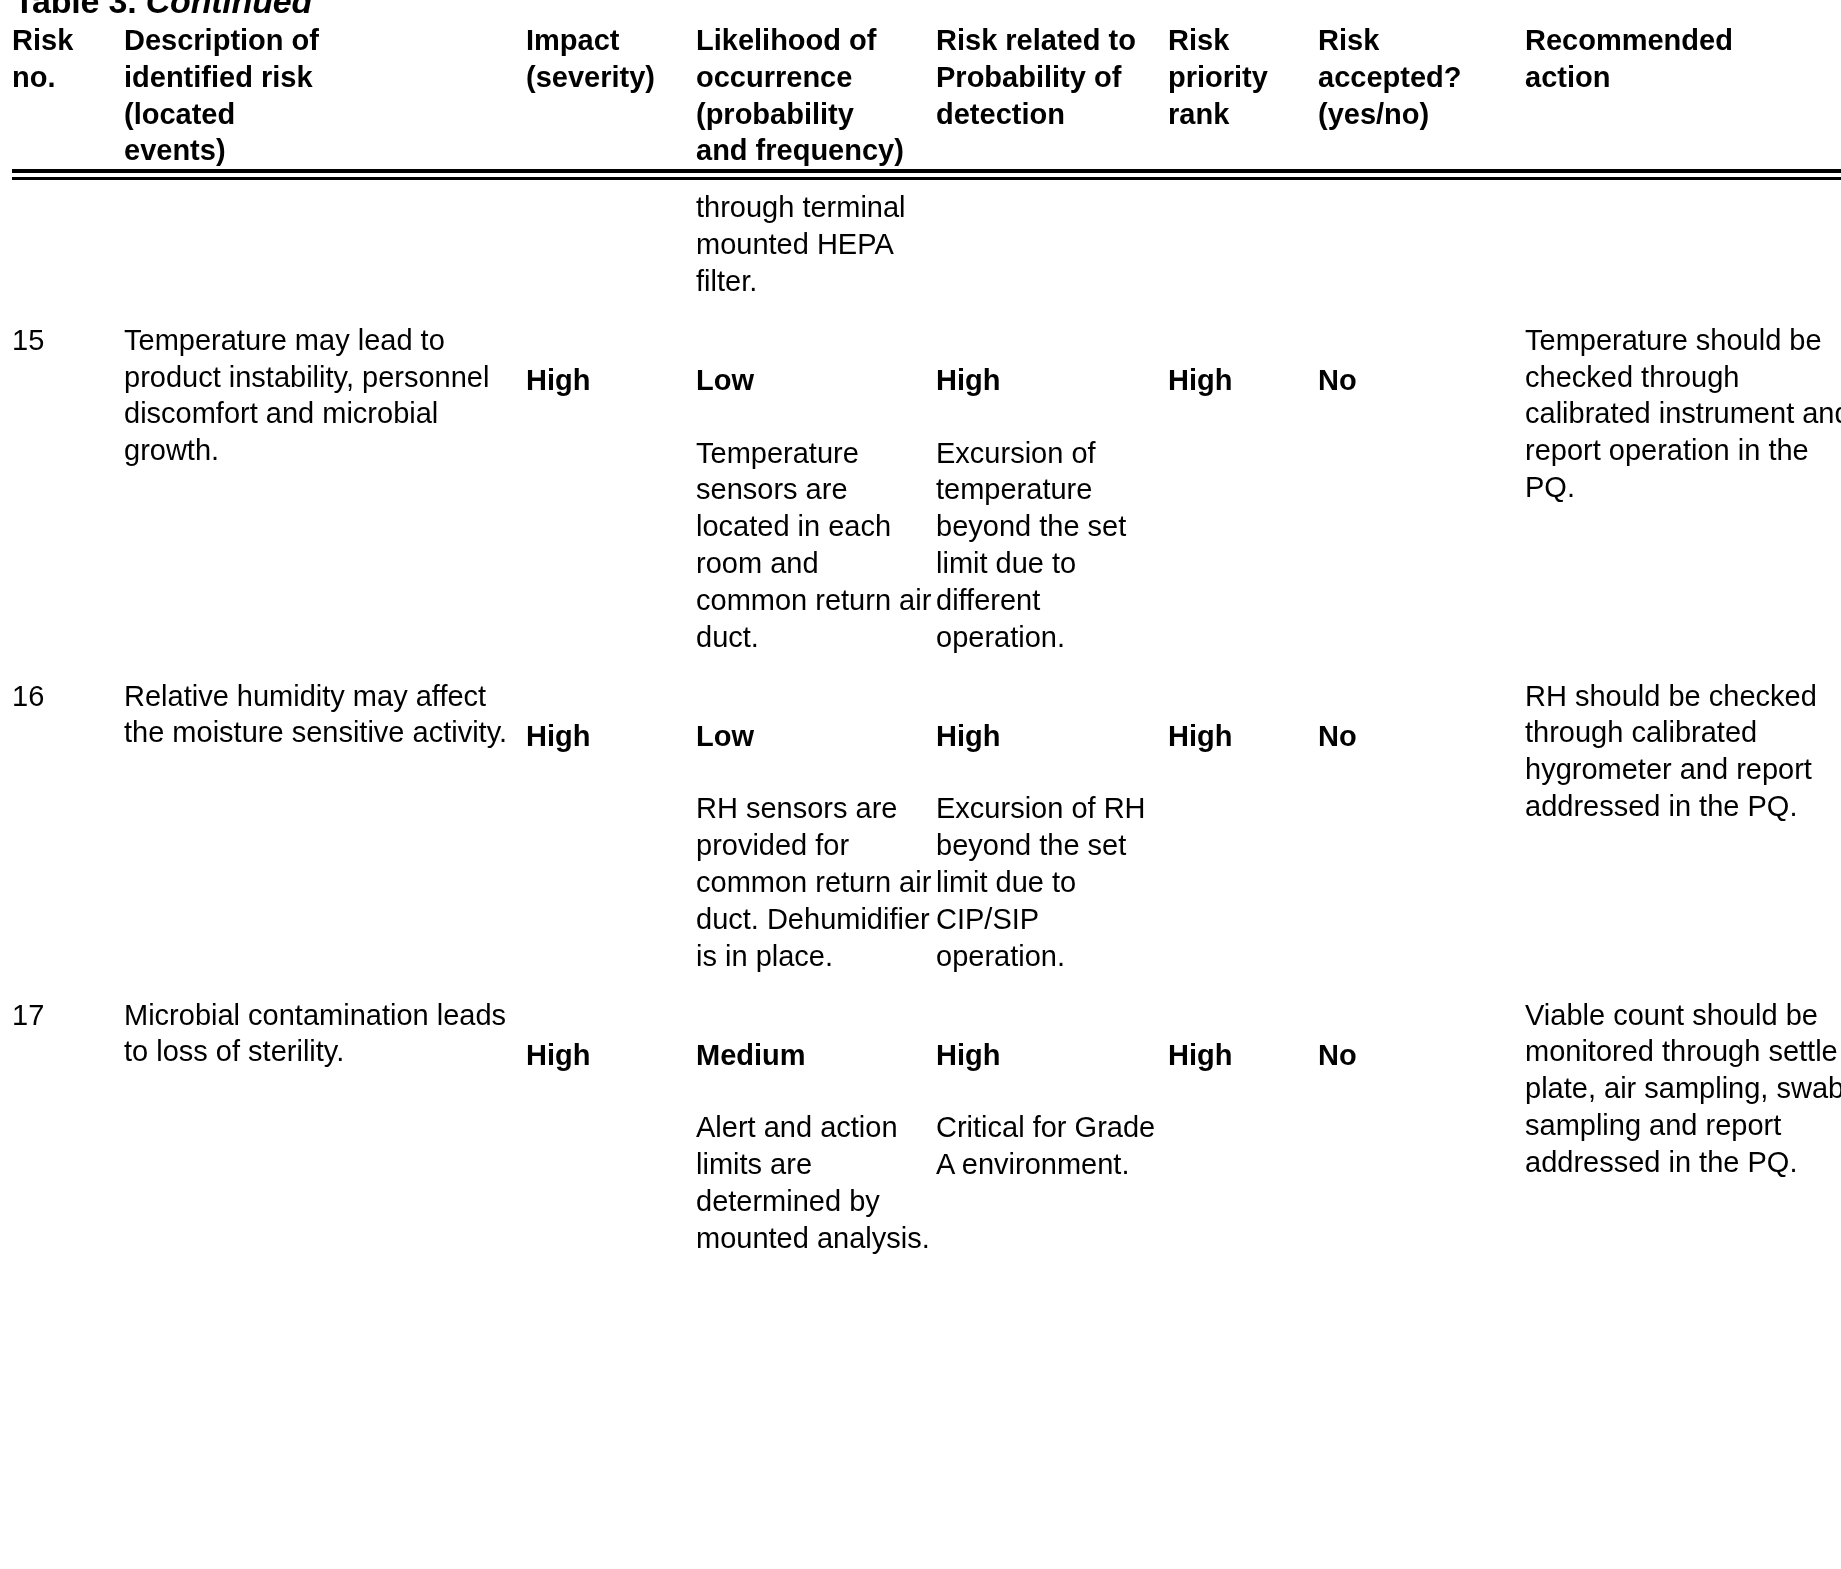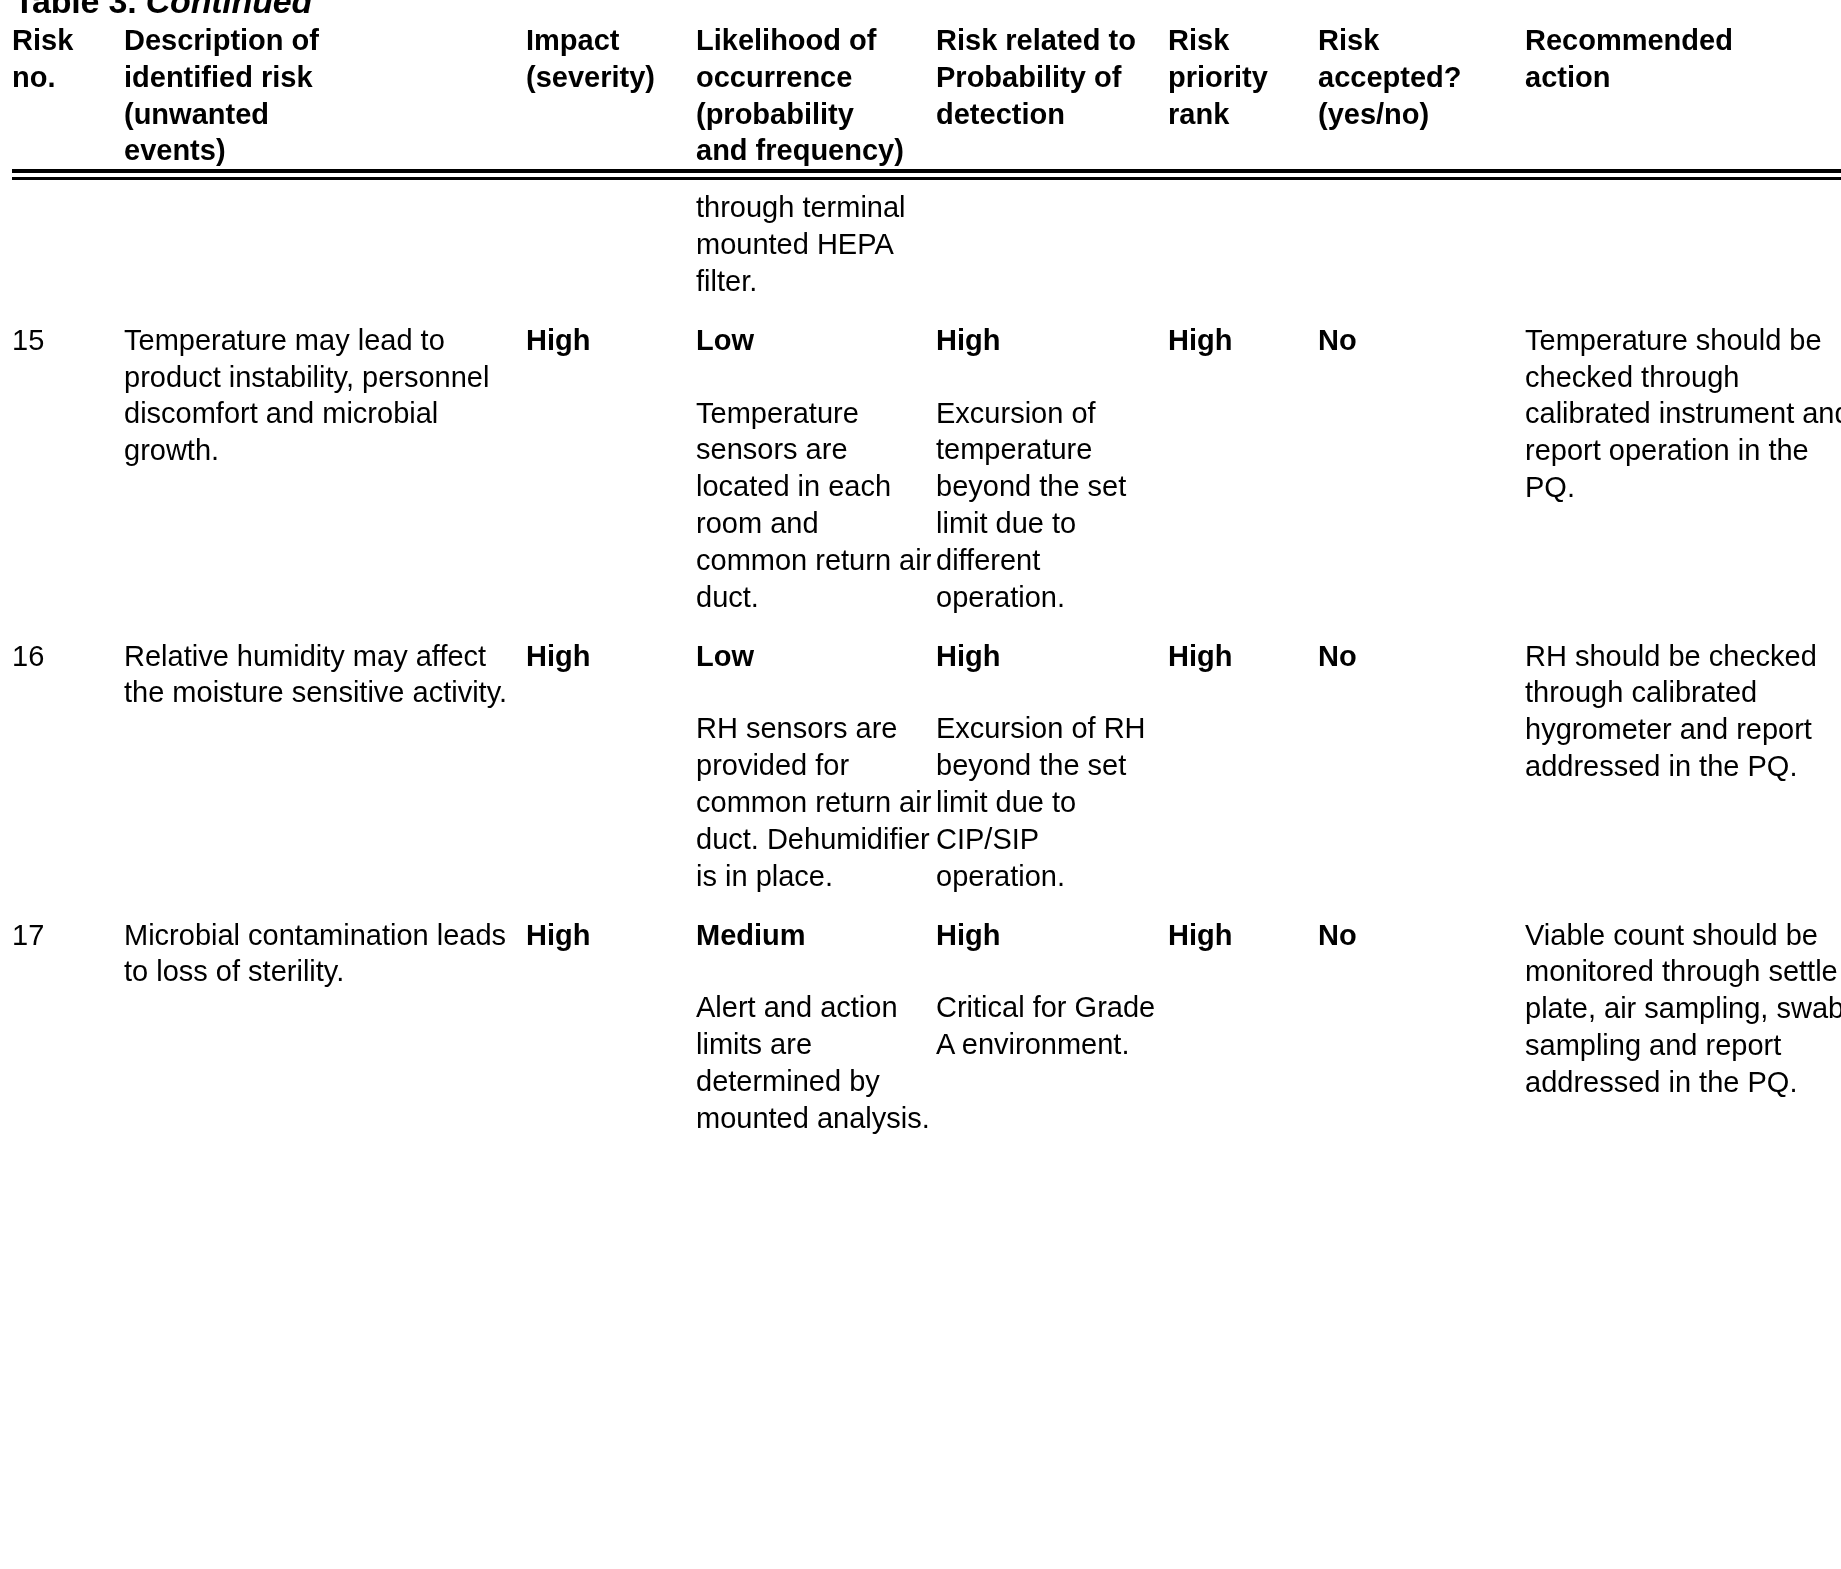--- a/index.html
+++ b/index.html
@@ -86,21 +86,21 @@
   }
 
   tbody td {
     padding-top: 16px;
     padding-bottom: 6px;
     padding-right: 18px;
   }
   tbody tr.body-row td { padding-top: 22px; }
   tbody tr.cont-row  td { padding-top: 6px; }
 
-  .cell-bold { font-weight: 700; }
+  .cell-bold { font-weight: 700; margin-top: 40px; }
   .cell-sub  { font-weight: 400; margin-top: 36px; }
 
   
   col.c-no     { width: 112px; }
   col.c-desc   { width: 402px; }
   col.c-impact { width: 170px; }
   col.c-like   { width: 240px; }
   col.c-detect { width: 232px; }
   col.c-rank   { width: 150px; }
   col.c-acc    { width: 207px; }
@@ -139,21 +139,21 @@
 
     <thead>
       <tr>
         <th class="pad-left">
           <span>Risk</span><br>
           <span>no.</span>
         </th>
         <th>
           <span>Description of</span><br>
           <span>identified risk</span><br>
-          <span>(unwanted</span><br>
+          <span>(located</span><br>
           <span>events)</span>
         </th>
         <th>
           <span>Impact</span><br>
           <span>(severity)</span>
         </th>
         <th>
           <span>Likelihood of</span><br>
           <span>occurrence</span><br>
           <span>(probability</span><br>

